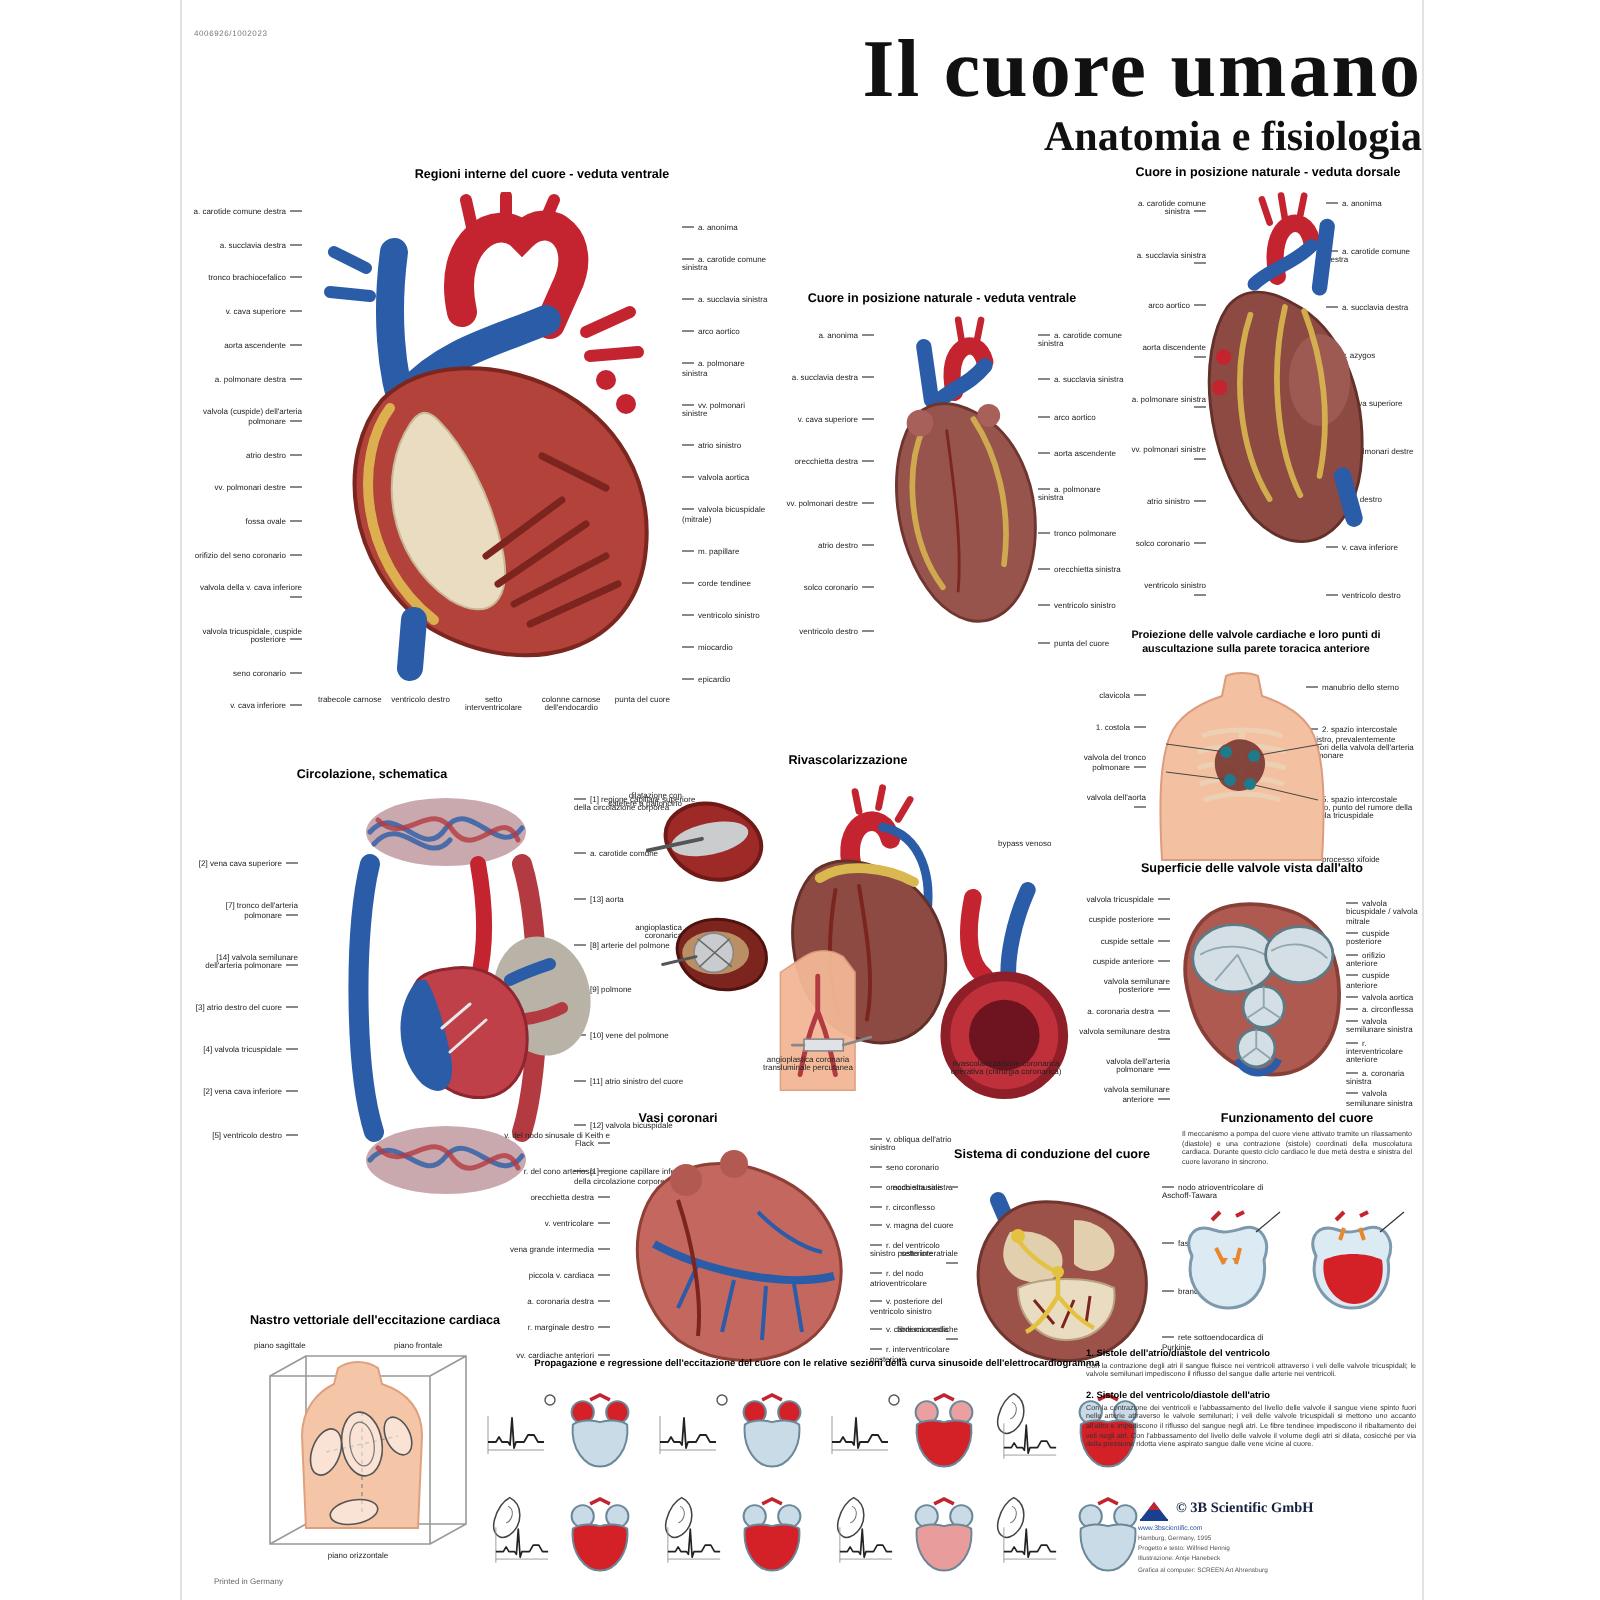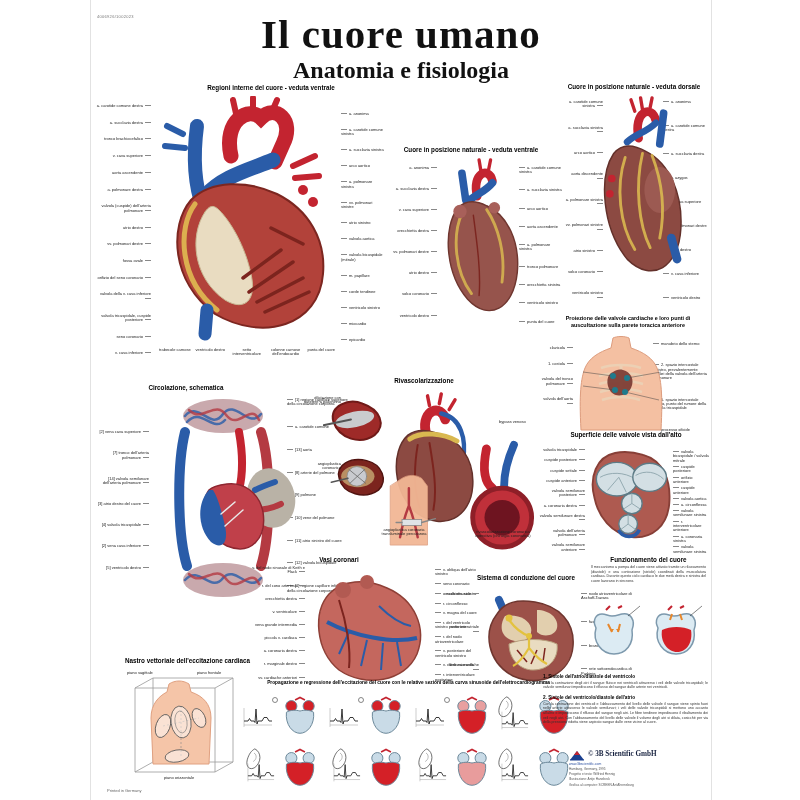--- a/index.html
+++ b/index.html
@@ -3,23 +3,23 @@
 <meta charset="utf-8">
 <style>
   html,body{margin:0;padding:0;}
   body{width:800px;height:800px;background:#ffffff;position:relative;
        font-family:"Liberation Sans",sans-serif;color:#111;overflow:hidden;}
   #poster{position:absolute;left:90px;top:0;width:620px;height:800px;background:#fff;
           border-left:1px solid #e2e2e2;border-right:1px solid #e2e2e2;}
   .abs{position:absolute;}
   #code{font-size:4px;color:#777;letter-spacing:.3px;}
   #title{font-family:"Liberation Serif",serif;font-weight:bold;font-size:41px;
-         text-align:center;width:100%;letter-spacing:1px;line-height:1;}
-  #subtitle{font-family:"Liberation Serif",serif;font-weight:bold;font-size:24px;
-            text-align:center;width:100%;line-height:1;}
+         text-align:right;width:100%;letter-spacing:1px;line-height:1;}
+  #subtitle{font-family:"Liberation Serif",serif;font-weight:bold;font-size:21px;
+            text-align:right;width:100%;line-height:1;}
   .hdr{font-weight:bold;font-size:6.3px;text-align:center;line-height:1.25;color:#000;}
   .hdr.sm{font-size:5.4px;}
   .lbls{display:flex;flex-direction:column;justify-content:space-between;}
   .lbls .lbl{font-size:4px;line-height:1.1;color:#222;}
   .lbls.L{align-items:flex-end;text-align:right;}
   .lbls.R{align-items:flex-start;text-align:left;}
   .lbls.L .lbl::after{content:"";display:inline-block;width:6px;border-top:.6px solid #888;
                       margin-left:2px;vertical-align:1px;}
   .lbls.R .lbl::before{content:"";display:inline-block;width:6px;border-top:.6px solid #888;
                        margin-right:2px;vertical-align:1px;}

